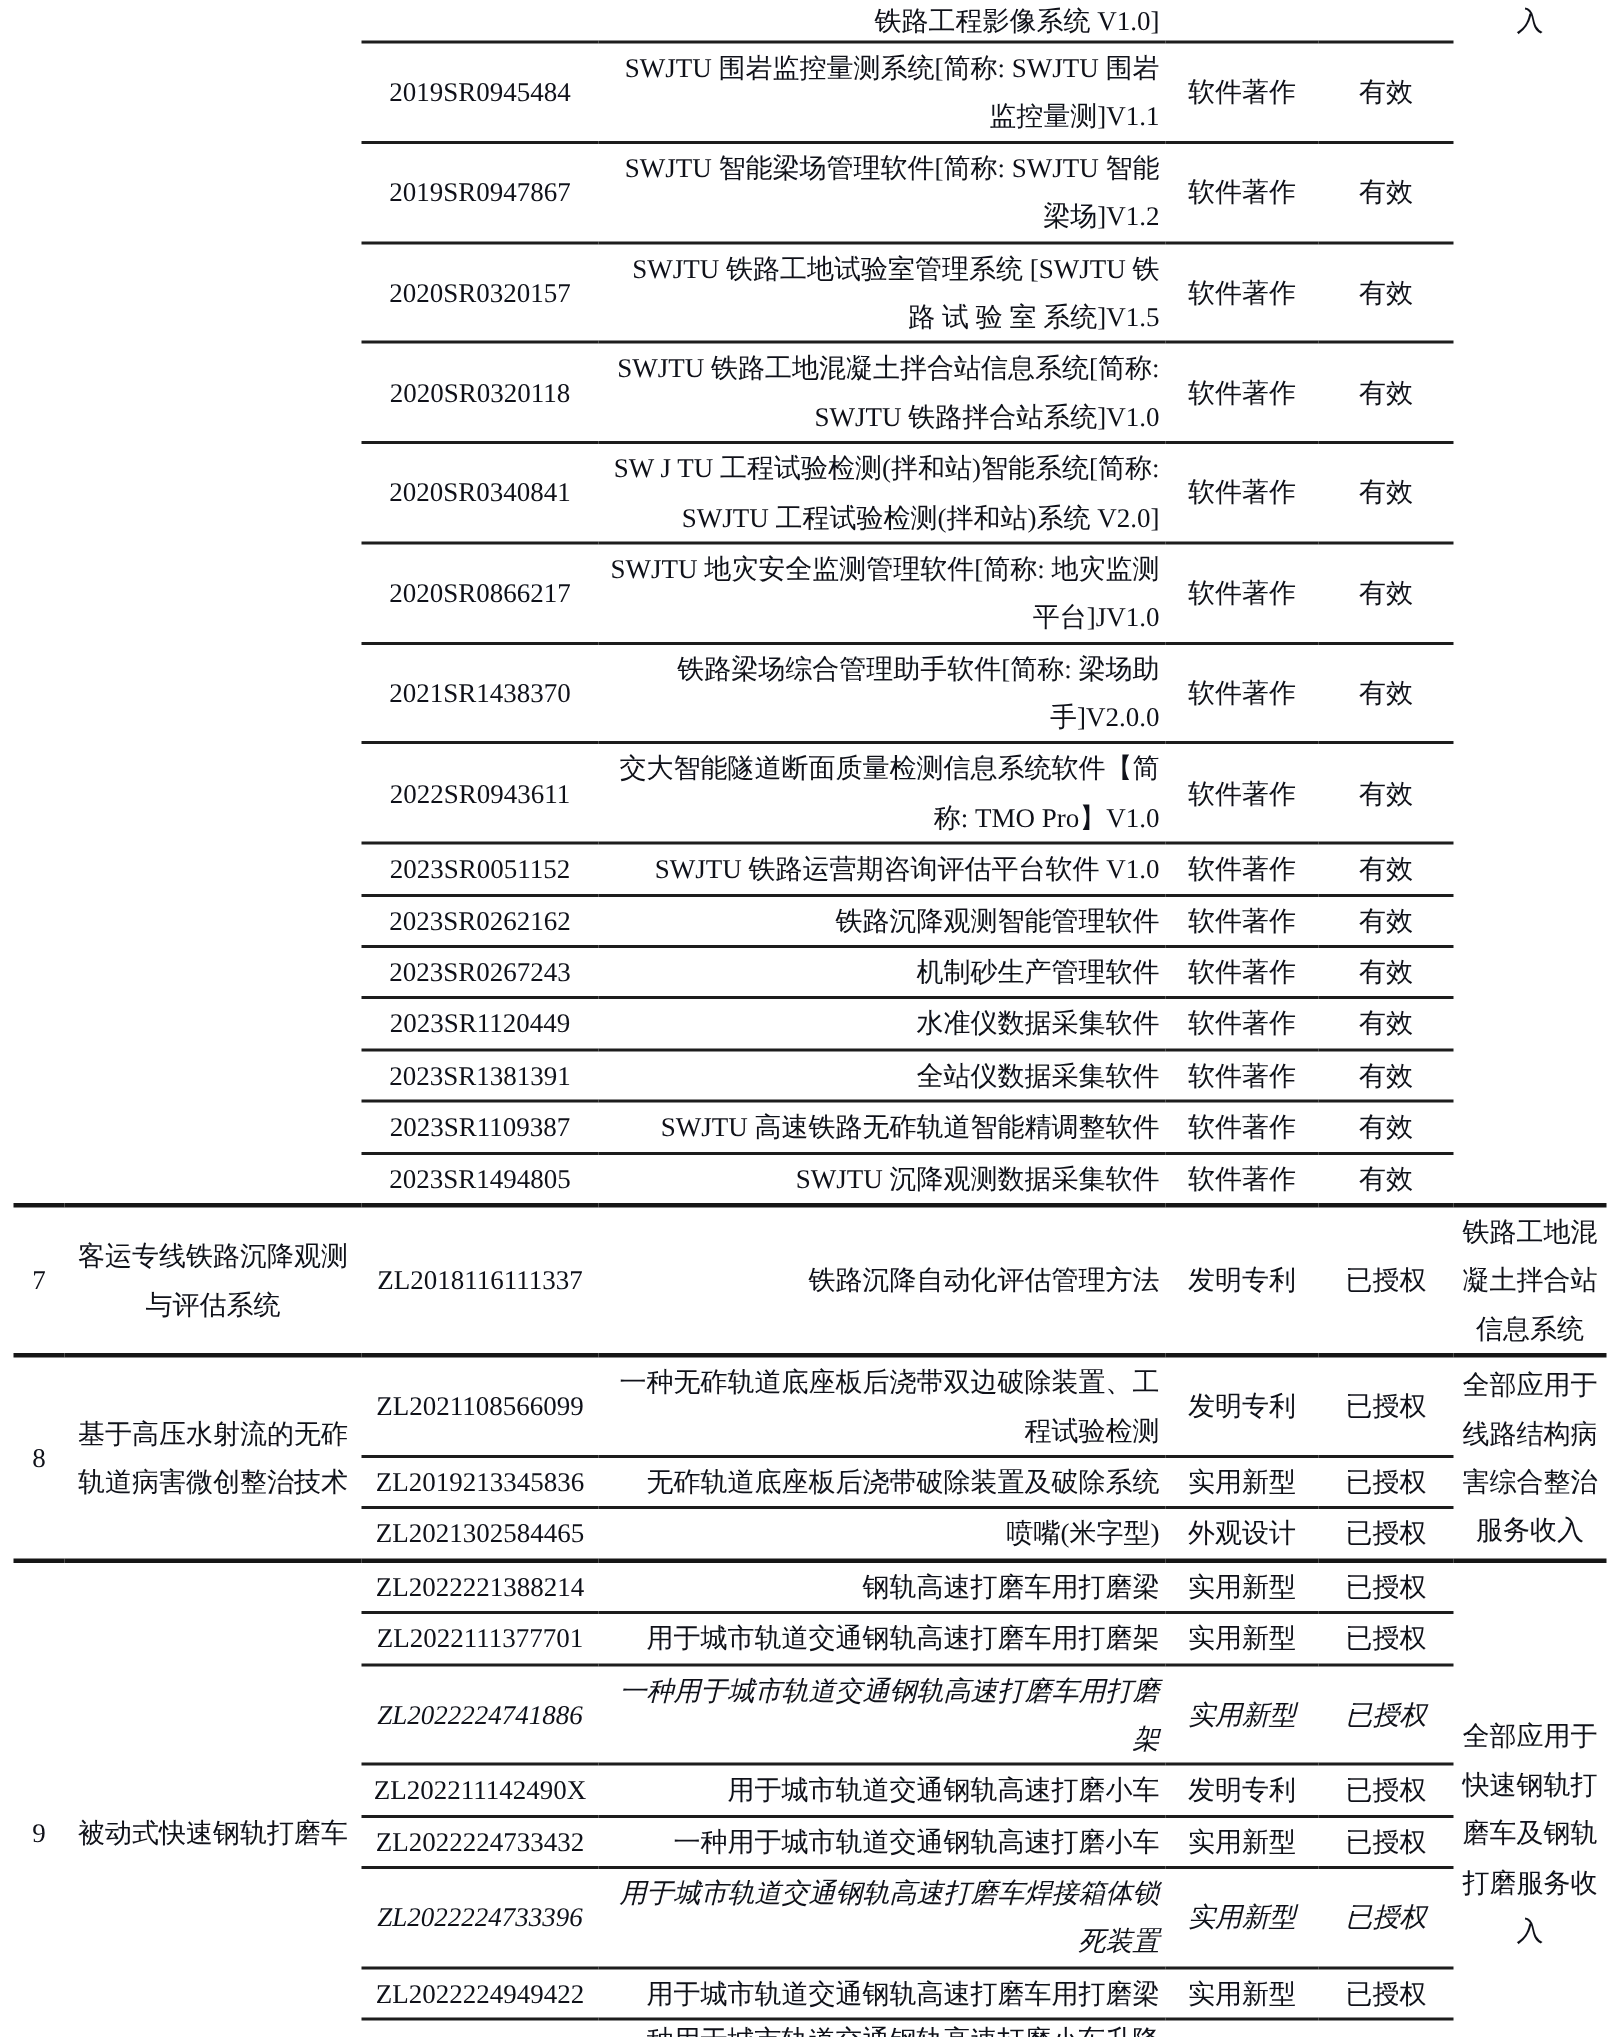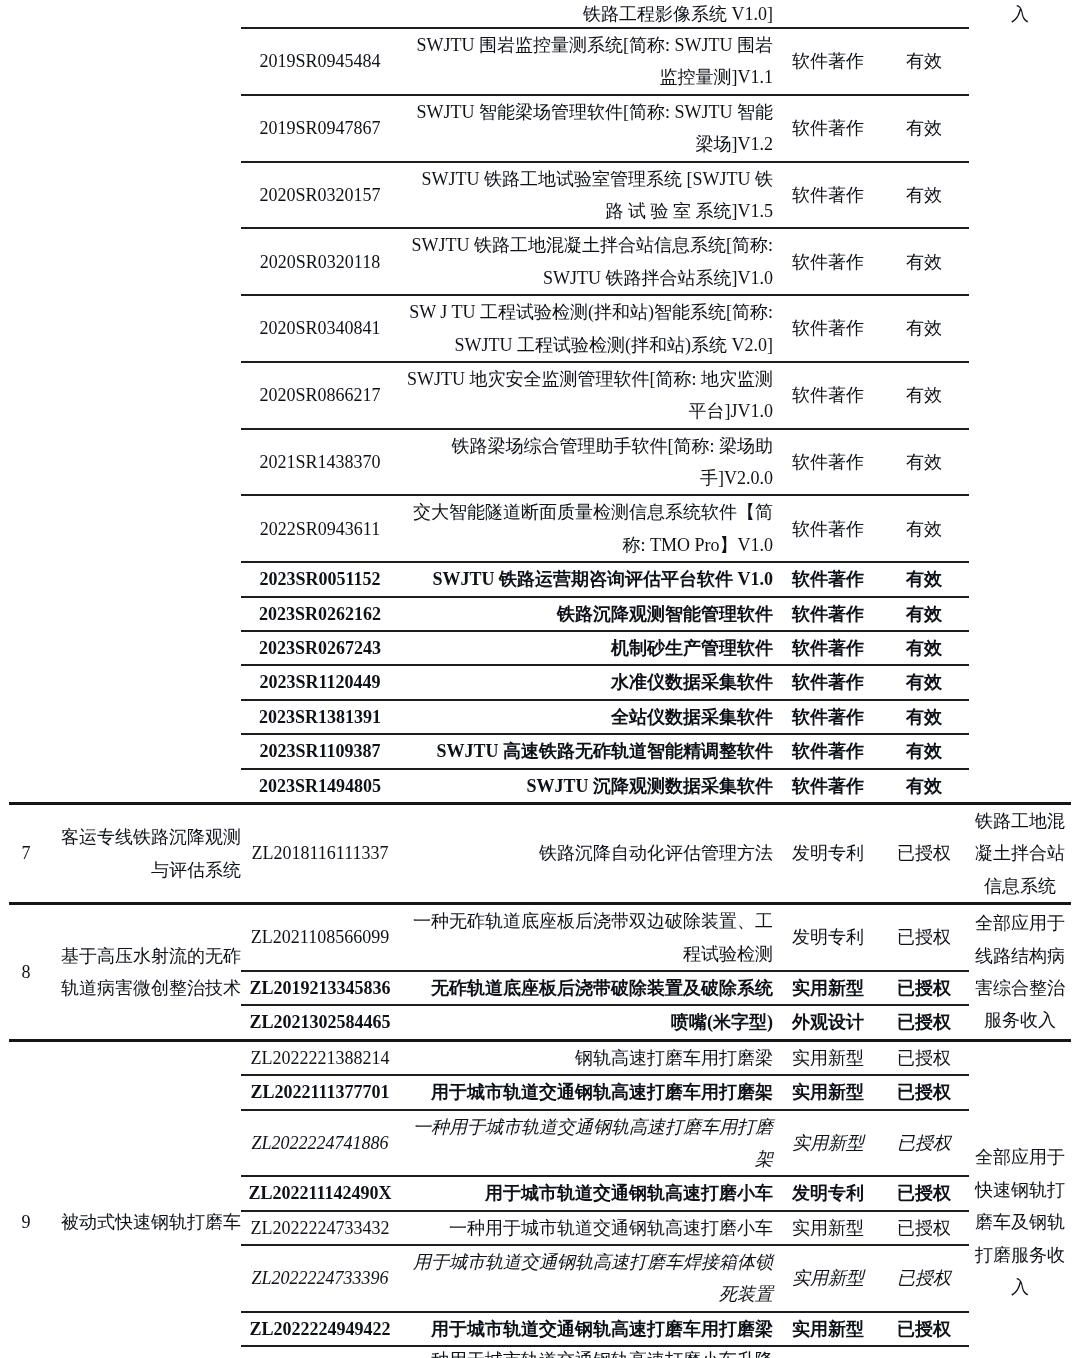--- a/index.html
+++ b/index.html
@@ -11,31 +11,31 @@
   }
   table.ip{
     border-collapse:collapse;table-layout:fixed;
     margin:0 0 0 9px;width:1062px;font-size:18px;
   }
   td{
     text-align:center;vertical-align:middle;
     padding:0 4px;line-height:1.8;overflow:hidden;
   }
   td.c1{padding:0;}
-  td.c2{padding:0;white-space:pre-line;text-align:right;}
+  td.c2{padding:0;white-space:pre-line;}
   td.c3{padding:0 2px;letter-spacing:0;}
   td.c4{padding:0 4px;text-align:right;}
   td.c7{padding:0 6px;}
   .bt{border-top:2px solid #1d1d1d;}
   .bt3{border-top:3px solid #161616;}
   .bb3{border-bottom:3px solid #161616;}
   tr.r28{height:28px;} tr.r28 td{line-height:26px;}
   tr.r64{height:64px;}
   tr.r96{height:96px;}
-  tr.r33{height:33px;font-weight:bold;}
+  tr.r33{height:33px;}
   tr.r31{height:31px;}
   tr.r66{height:66px;font-style:italic;}
   tr.r56{height:56px;} tr.r56 td{line-height:1.55;}
 </style>
 </head>
 <body>
 
 <table class="ip">
   <colgroup>
     <col style="width:34px">

